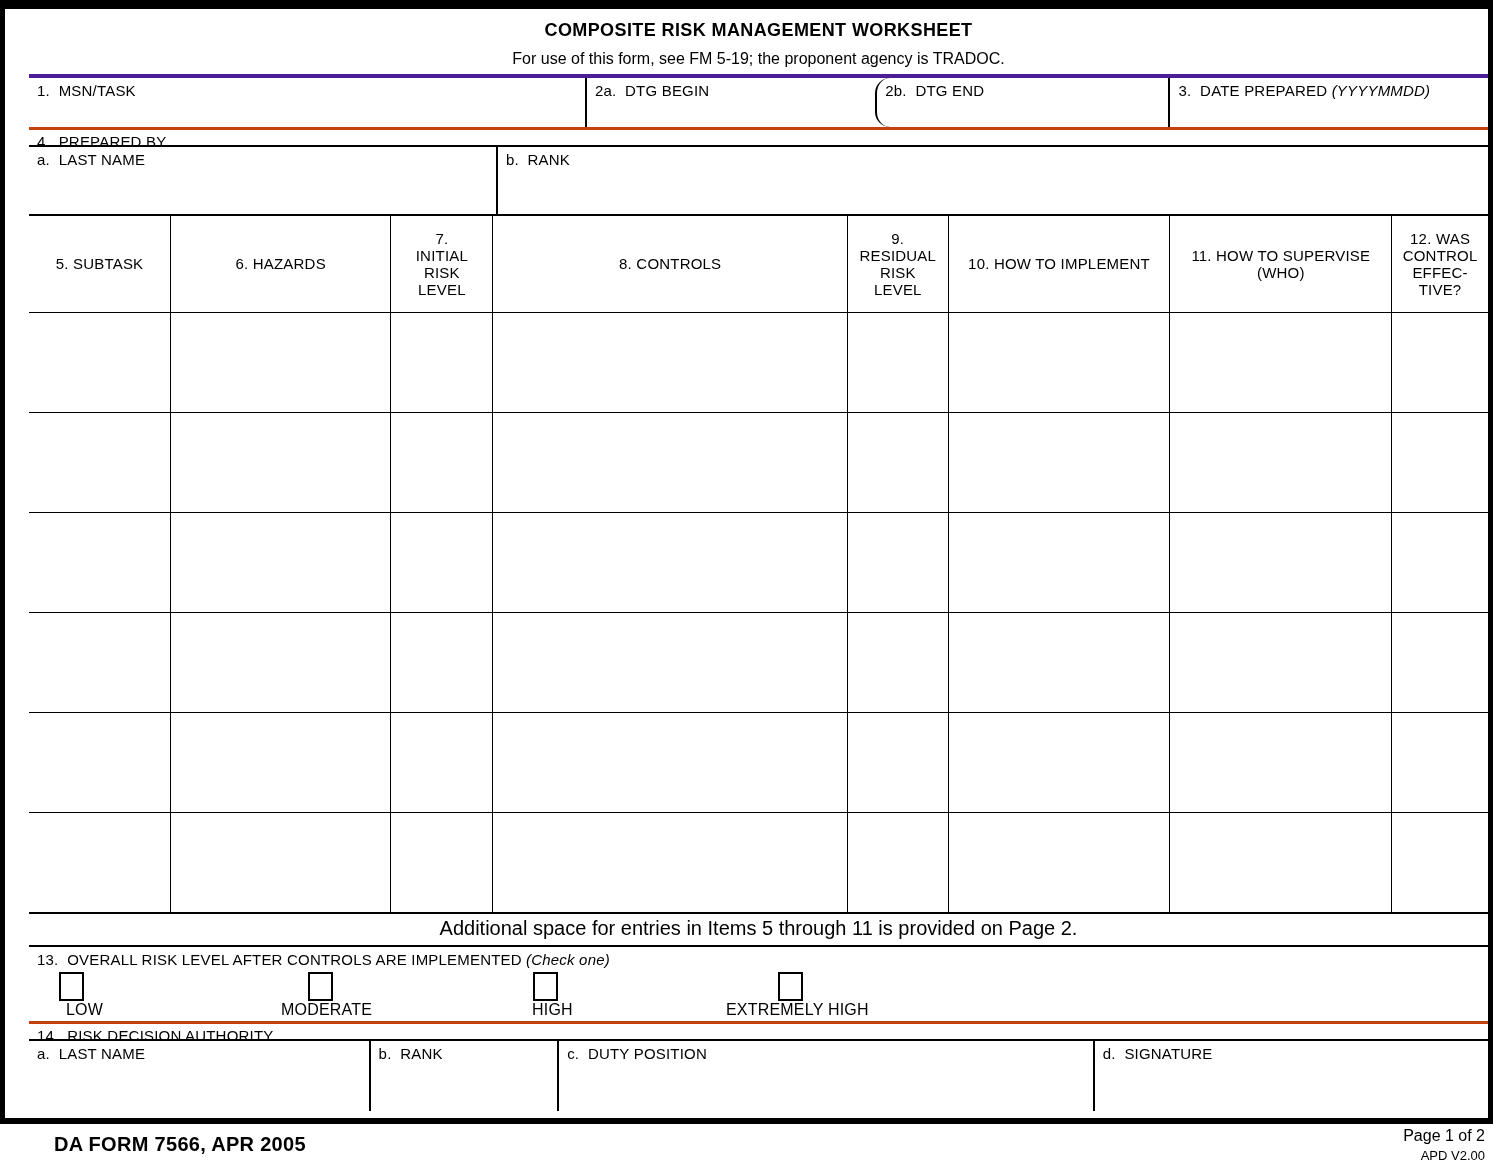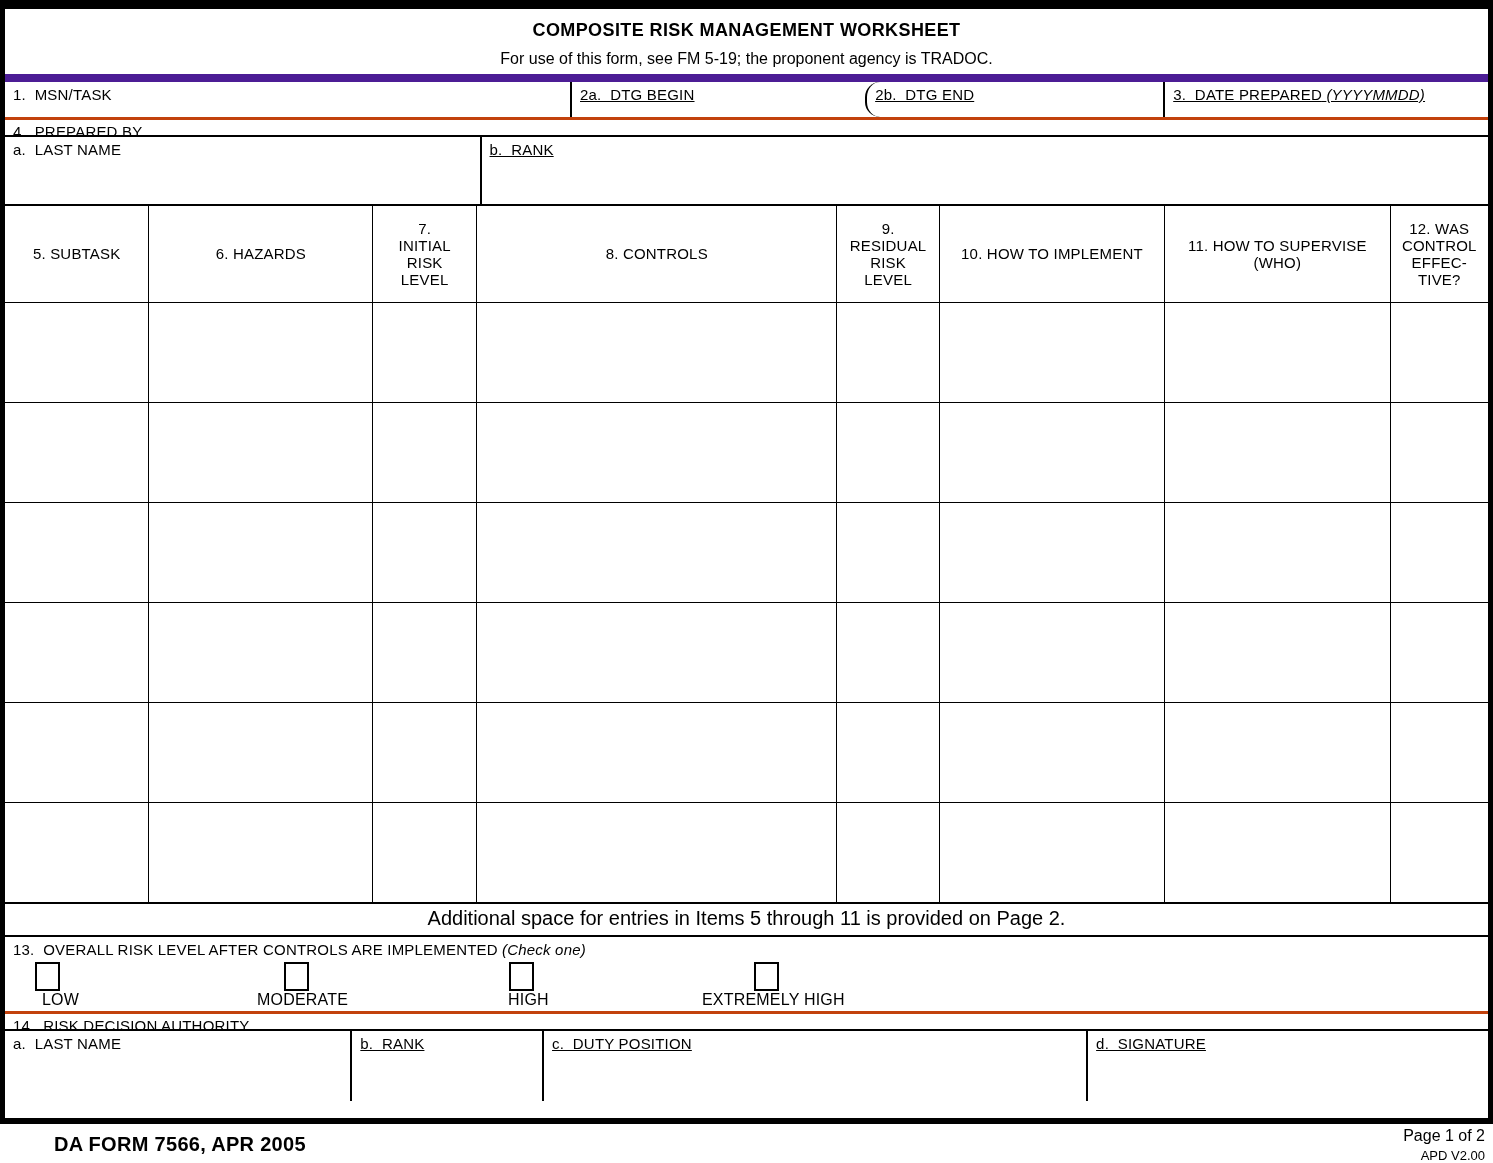--- a/index.html
+++ b/index.html
@@ -8,35 +8,36 @@
     width:1493px; height:1163px;
     font-family:"Liberation Sans", sans-serif;
     color:#000; position:relative; overflow:hidden;
     -webkit-font-smoothing:antialiased;
   }
   .form {
     position:absolute; left:0; top:0; width:1493px; height:1124px;
     border-left:5px solid #000; border-right:5px solid #000;
     border-top:9px solid #000; border-bottom:6px solid #000;
     background:#fff;
+    padding-left:24px;
   }
   .lbl { white-space:pre-wrap; font-size:15px; letter-spacing:0.2px; }
   .hint { font-style:italic; }
 
   
   .form-header { height:65px; text-align:center; padding-top:11px; }
   .form-title { font-size:18px; font-weight:bold; letter-spacing:0.4px; }
   .form-subtitle { font-size:16px; margin-top:9px; }
 
   
   .frow { display:flex; width:100%; }
   .fcell { padding:4px 6px 0 8px; overflow:hidden; }
-  .fcell + .fcell { border-left:2px solid #000;text-decoration:underline; }
-
-  .top-row { border-top:8px solid #4c1d95; height:43px; }
+  .fcell + .fcell { border-left:2px solid #000; }
+
+  .top-row { border-top:4px solid #4c1d95; height:53px; }
   .top-row .c1 { width:38.1%; }
   .top-row .c2 { width:19.9%; }
   .top-row .c3 { width:20.1%;border-radius:15px; }
   .top-row .c4 { width:21.9%; }
 
   .band {
     border-top:3px solid #c2410c; border-bottom:2px solid #000;
     height:20px; padding:3px 6px 0 8px;
   }
 

